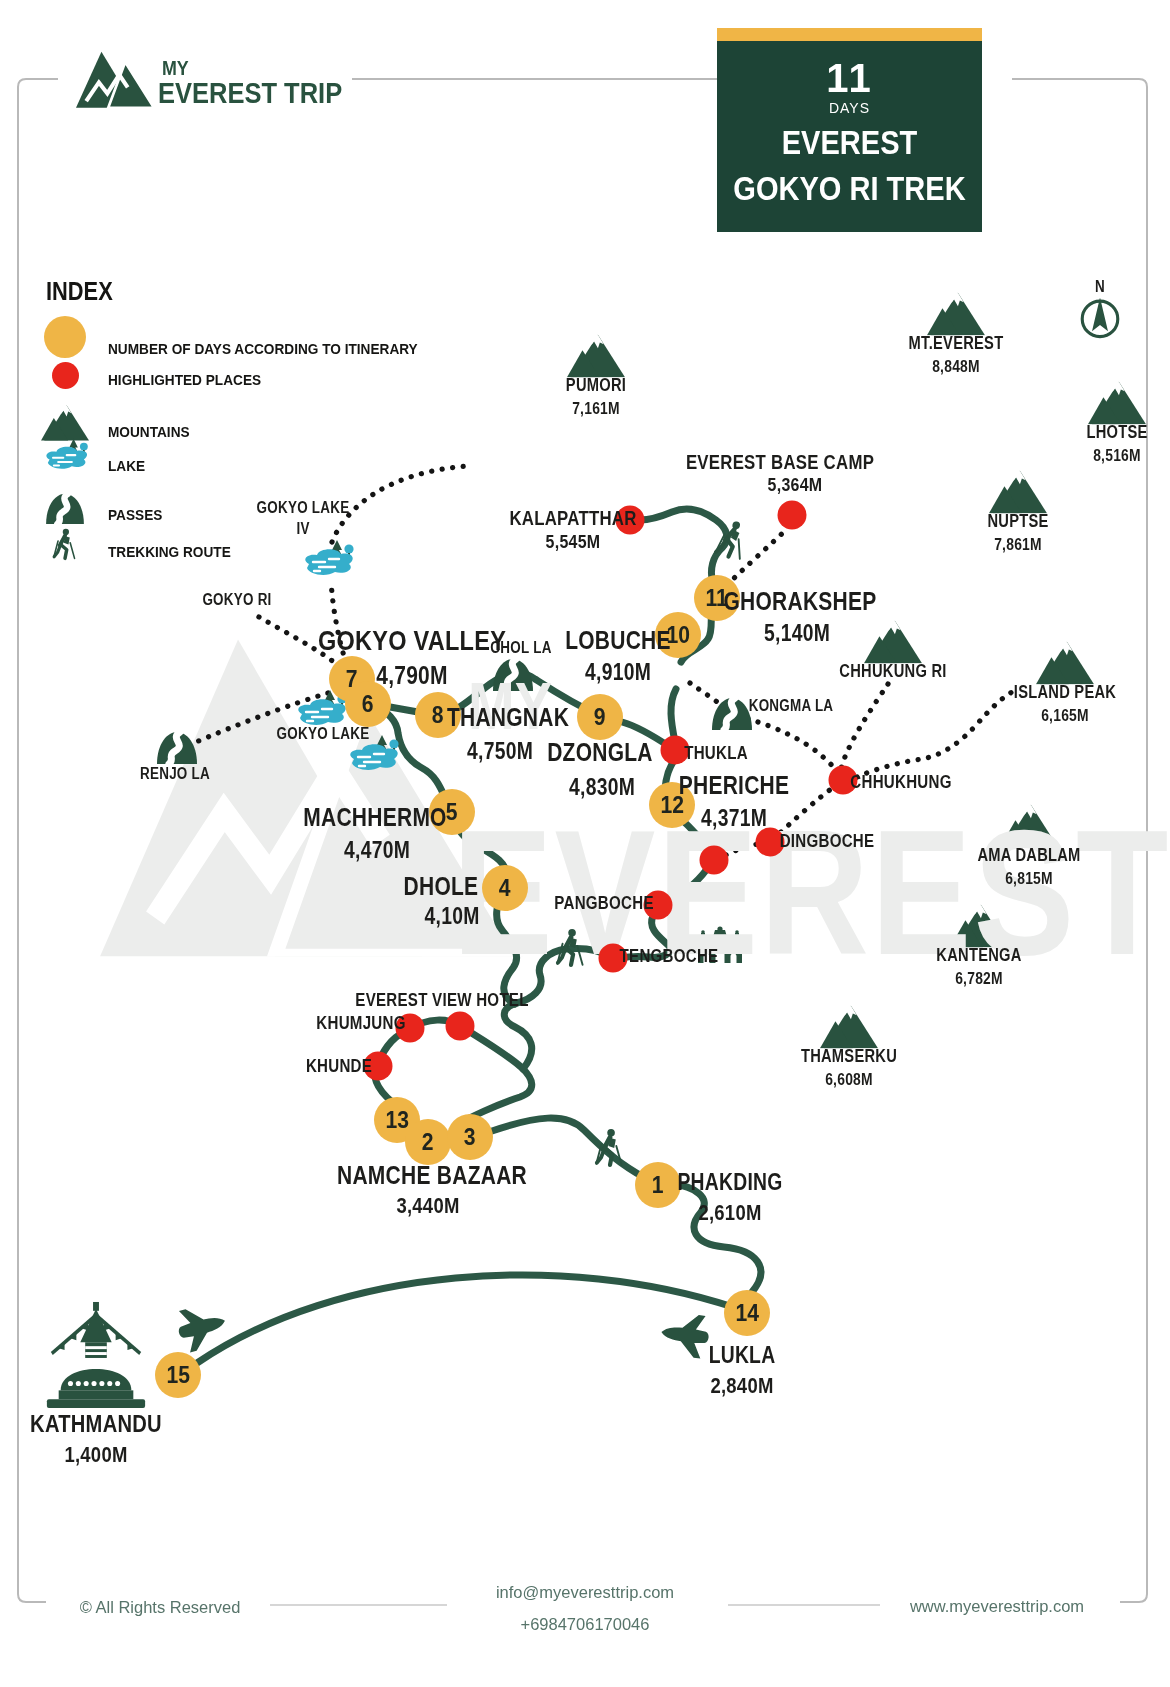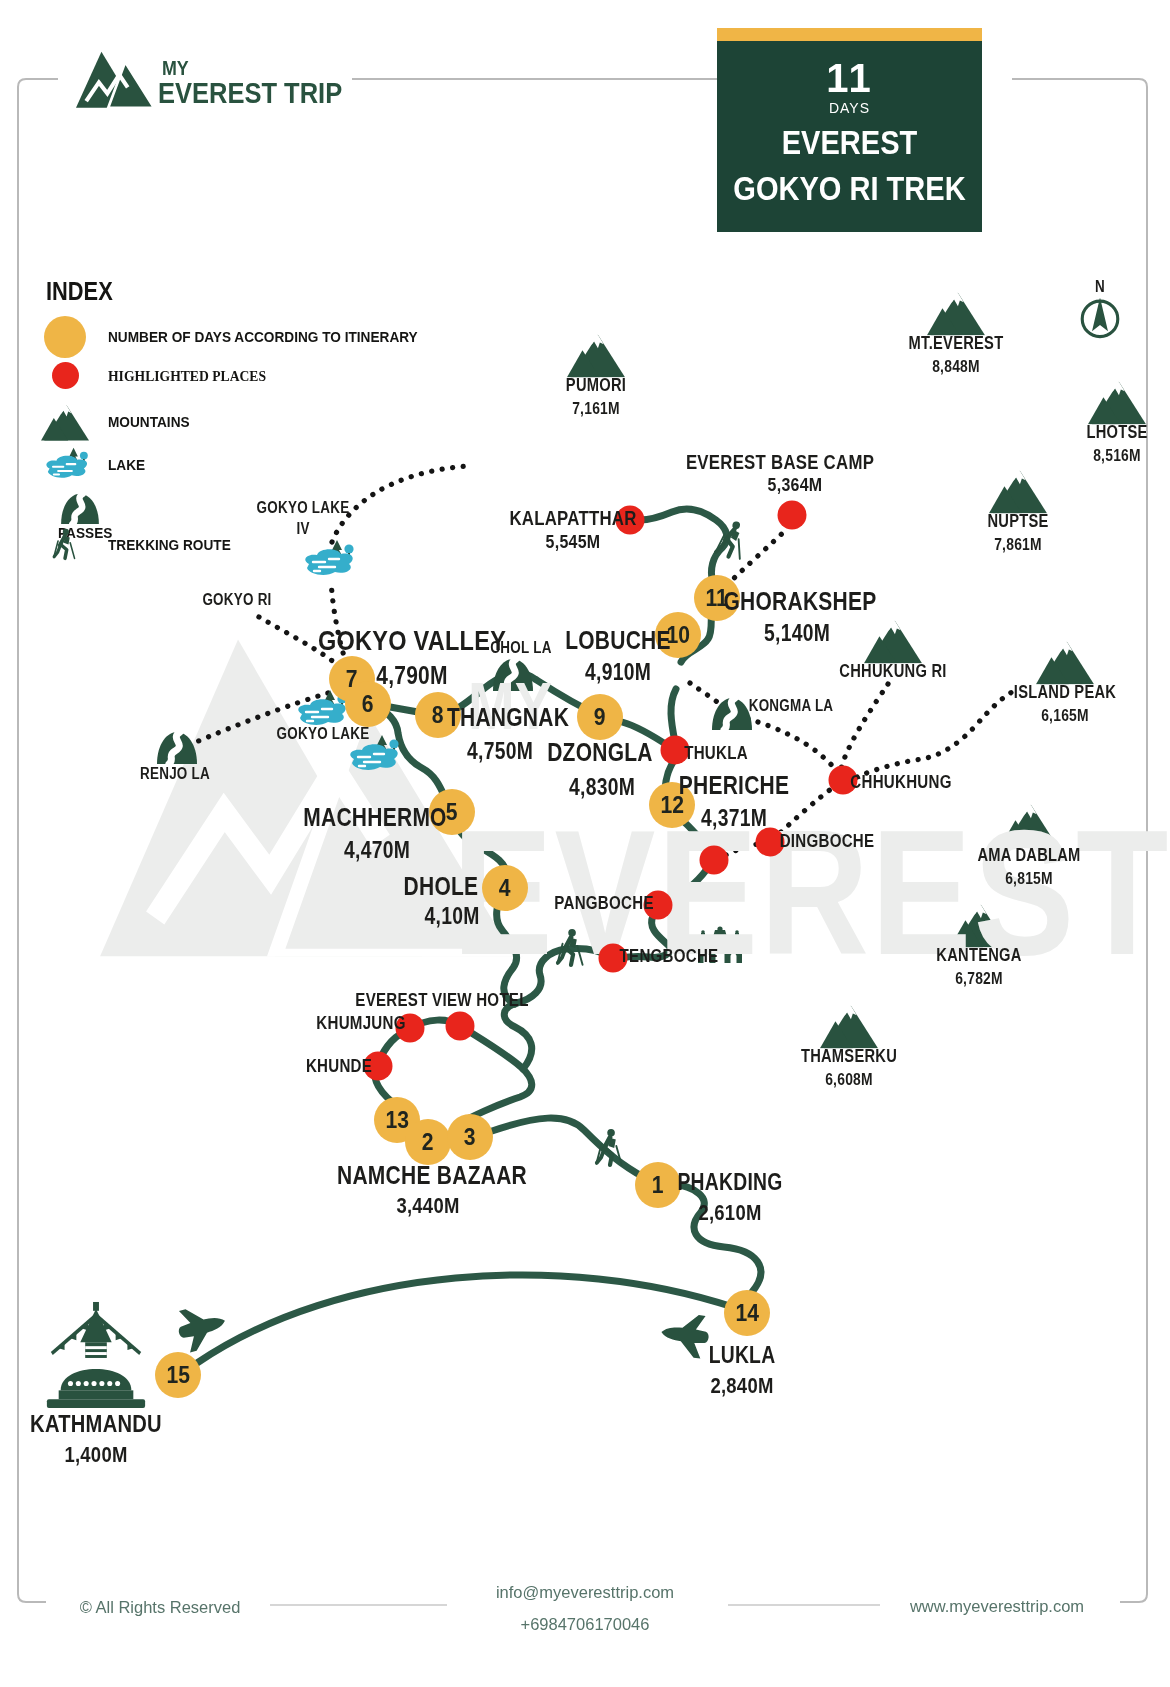--- a/index.html
+++ b/index.html
@@ -28,21 +28,21 @@
   .badge{position:absolute;left:717px;top:28px;width:265px;height:204px;background:#1D4436;
          z-index:40;text-align:center;color:#fff;}
   .badge .bar{position:absolute;left:0;top:0;width:100%;height:13px;background:#F0B546;}
   .badge .d1{position:absolute;left:0;top:28px;width:100%;font-size:40px;font-weight:700;letter-spacing:2px;}
   .badge .d2{position:absolute;left:0;top:72px;width:100%;font-size:14px;font-weight:400;letter-spacing:1px;}
   .badge .t1{position:absolute;left:0;top:96px;width:100%;font-size:33px;font-weight:700;transform:scaleX(.88);}
   .badge .t2{position:absolute;left:0;top:142px;width:100%;font-size:33px;font-weight:700;transform:scaleX(.88);white-space:nowrap;}
   
   .legend-title{position:absolute;left:46px;top:276px;font-size:26px;font-weight:700;color:#151513;
                 transform:scaleX(.84);transform-origin:left;z-index:30;}
-  .lg-row{position:absolute;left:40px;z-index:30;display:flex;align-items:center;}
+  .lg-row{position:absolute;left:40px;z-index:30;display:flex;align-items:flex-end;}
   .lg-icbox{width:50px;display:flex;align-items:center;justify-content:center;flex:none;}
   .lg-label{margin-left:18px;font-weight:700;font-size:15.5px;color:#151513;transform:scaleX(.88);
             transform-origin:left;white-space:nowrap;}
   .lg-day{width:42px;height:42px;border-radius:50%;background:#EFB546;}
   .lg-red{width:27px;height:27px;border-radius:50%;background:#E8251C;}
   .wm-my{position:absolute;left:468px;top:668px;font-size:66px;font-weight:700;color:#ECEDEC;
          transform:scaleX(.85);transform-origin:left;z-index:1;}
   .wm-main{position:absolute;left:452px;top:790px;font-size:178px;font-weight:700;color:#ECEDEC;
          transform:scaleX(.85);transform-origin:left;z-index:1;white-space:nowrap;letter-spacing:2px;}
 </style>
@@ -237,43 +237,43 @@
   </div>
 
   <div class="legend-title">INDEX</div>
   <div id="legend-rows">
       <div class="lg-row" style="top: 316px;">
         <div class="lg-icbox">
           <div class="lg-day"></div>
         </div>
         <div class="lg-label">NUMBER OF DAYS ACCORDING TO ITINERARY</div>
       </div>
-      <div class="lg-row" style="top: 362px; font-family: Liberation Serif, serif;">
+      <div class="lg-row" style="top: 362px;">
         <div class="lg-icbox">
           <div class="lg-red"></div>
         </div>
         <div class="lg-label">HIGHLIGHTED PLACES</div>
       </div>
       <div class="lg-row" style="top: 403px;">
         <div class="lg-icbox">
           <svg width="48" height="38" style="color: rgb(41, 82, 63);">
             <use href="#sym-mountain" width="48" height="38"></use>
           </svg>
         </div>
         <div class="lg-label">MOUNTAINS</div>
       </div>
-      <div class="lg-row" style="top: 446px;">
+      <div class="lg-row" style="top: 437px;">
         <div class="lg-icbox">
           <svg width="48" height="38" style="color: rgb(41, 82, 63);">
             <use href="#sym-lake" width="48" height="38"></use>
           </svg>
         </div>
         <div class="lg-label">LAKE</div>
       </div>
-      <div class="lg-row" style="top: 490px; flex-direction: column;">
+      <div class="lg-row" style="top: 490px;">
         <div class="lg-icbox">
           <svg width="42" height="34" style="color: rgb(41, 82, 63);">
             <use href="#sym-pass" width="42" height="34"></use>
           </svg>
         </div>
         <div class="lg-label">PASSES</div>
       </div>
       <div class="lg-row" style="top: 528px;">
         <div class="lg-icbox">
           <svg width="28" height="33" style="color: rgb(41, 82, 63);">

